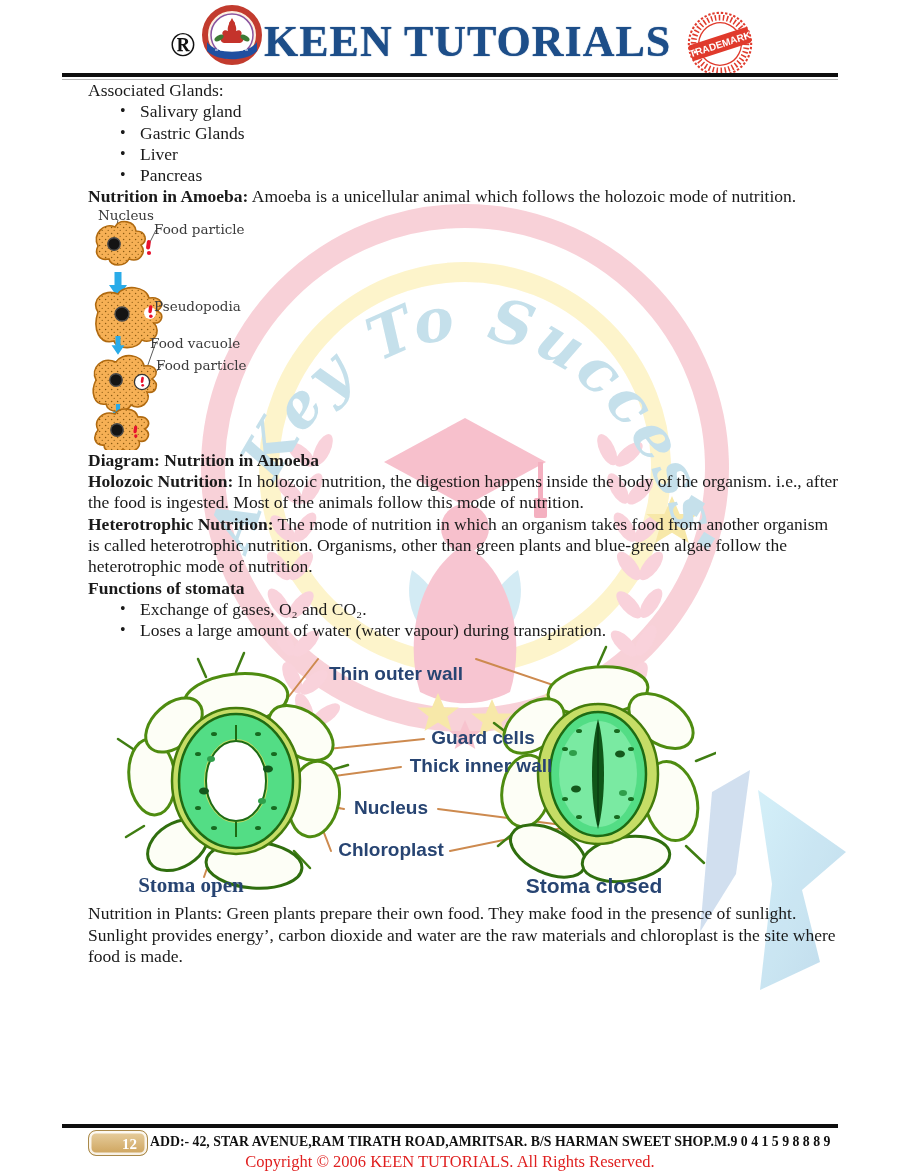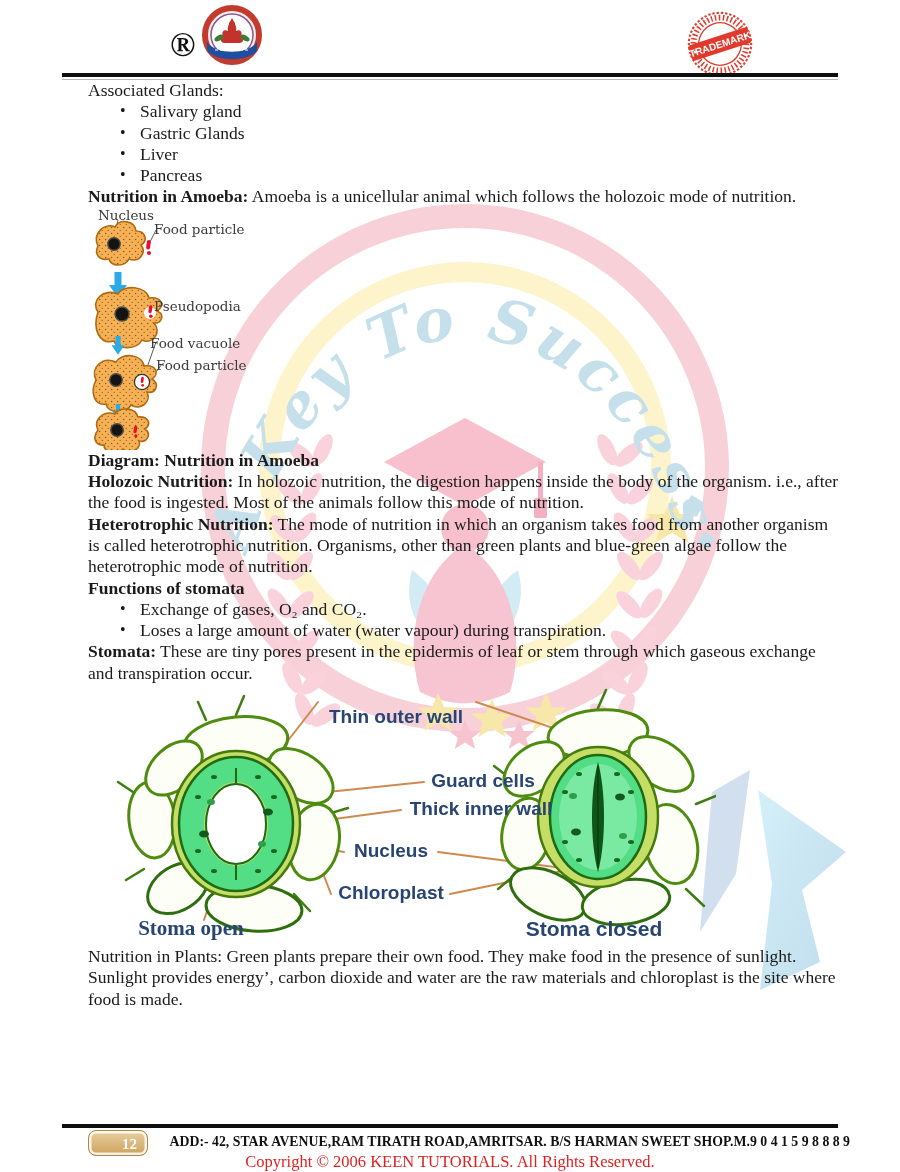--- a/index.html
+++ b/index.html
@@ -35,21 +35,21 @@
           font-weight:bold;font-size:19px;color:#274472;white-space:nowrap;}
   .scaption{position:absolute;transform:translateX(-50%);font-family:"Liberation Sans",sans-serif;
           font-weight:bold;font-size:21px;color:#274472;white-space:nowrap;}
   
   .rule-bottom{position:absolute;left:62px;top:1124px;width:776px;height:4px;background:#0e0e0e;}
   .page-badge{position:absolute;left:88px;top:1130px;width:60px;height:26px;border-radius:8px;
           background:linear-gradient(#e8d0a2,#cda25a);border:1px solid #a9894a;
           box-shadow:inset 0 0 0 2.5px rgba(255,255,255,.85);
           color:#fff;font-weight:bold;font-size:15px;text-align:right;line-height:26px;
           padding-right:10px;box-sizing:border-box;}
-  .footer-address{position:absolute;left:150px;top:1134px;width:700px;text-align:right;
+  .footer-address{position:absolute;left:150px;top:1134px;width:700px;text-align:left;
           font-weight:bold;font-size:13.8px;color:#111;}
   .footer-copy{position:absolute;left:0;top:1152px;width:900px;text-align:center;
           font-size:16.5px;color:#e01f1f;}
 </style>
 </head>
 <body>
 
 <div class="page">
 
   <svg class="wm" viewBox="0 0 900 1172">
@@ -125,20 +125,21 @@
     <svg class="logo" viewBox="0 0 64 66">
       <circle cx="32" cy="30" r="27" fill="#fdf0e0" stroke="#c23b2e" stroke-width="6"></circle>
       <circle cx="32" cy="30" r="21" fill="#ffffff" stroke="#8a54a0" stroke-width="1.5"></circle>
       <path d="M32 13 C29 19 27 22 28 26 C24 24 21 27 23 31 C19 32 20 37 24 38 L40 38 C44 37 45 32 41 31 C43 27 40 24 36 26 C37 22 35 19 32 13 Z" fill="#c4332b"></path>
       <circle cx="32" cy="19" r="3" fill="#c4332b"></circle>
       <ellipse cx="19" cy="33" rx="5" ry="2.5" fill="#3d7a35" transform="rotate(-30 19 33)"></ellipse>
       <ellipse cx="45" cy="33" rx="5" ry="2.5" fill="#3d7a35" transform="rotate(30 45 33)"></ellipse>
       <path d="M7 37 C16 50 48 50 57 37 L57 46 C46 57 18 57 7 46 Z" fill="#1f4fa0"></path>
       <path d="M15 45 h34" stroke="#fff" stroke-width="1.2" stroke-dasharray="3 2" fill="none"></path>
     </svg>
+    <div class="brand">KEEN TUTORIALS</div>
     <svg class="stamp" viewBox="-37 -36 74 72">
       <g transform="rotate(-18)">
         <circle r="33" fill="#fff" stroke="#e03a2c" stroke-width="2.2" stroke-dasharray="2.5 2"></circle>
         <circle r="28" fill="none" stroke="#e03a2c" stroke-width="6" stroke-dasharray="1.6 2.6"></circle>
         <circle r="22.5" fill="none" stroke="#e03a2c" stroke-width="1.4"></circle>
         <rect x="-33" y="-8.5" width="66" height="17" rx="3" fill="#e03a2c"></rect>
         <text y="4" text-anchor="middle" font-size="10.5" font-weight="bold" fill="#ffffff" font-family="Liberation Sans, sans-serif">TRADEMARK</text>
         <circle cx="-28" cy="0" r="1.4" fill="#fff"></circle>
           <circle cx="28" cy="0" r="1.4" fill="#fff"></circle>
       </g>
@@ -228,21 +229,20 @@
 
     <p><span class="lead">Heterotrophic Nutrition:</span><span> The mode of nutrition in which an organism takes food from another organism is called heterotrophic nutrition. Organisms, other than green plants and blue-green algae follow the heterotrophic mode of nutrition.</span></p>
 
     <p class="lead">Functions of stomata</p>
 
     <ul class="blist">
       <li>Exchange of gases, O₂ and CO₂.</li>
       <li>Loses a large amount of water (water vapour) during transpiration.</li>
     </ul>
 
-    <p><span class="lead">Stomata:</span><span> These are tiny pores present in the epidermis of leaf or stem through which gaseous exchange and transpiration occur.</span></p>
 
     <div class="stomata-wrap">
       <svg width="630" height="262" viewBox="0 0 630 262">
 
         <g stroke="#cd8a4f" stroke-width="2" fill="none" stroke-linecap="round">
           <path d="M232 18 L162 108"></path>
             <path d="M390 18 L538 68"></path>
           <path d="M338 98 L203 112"></path>
             <path d="M458 98 L480 112"></path>
           <path d="M315 126 L196 142"></path>

